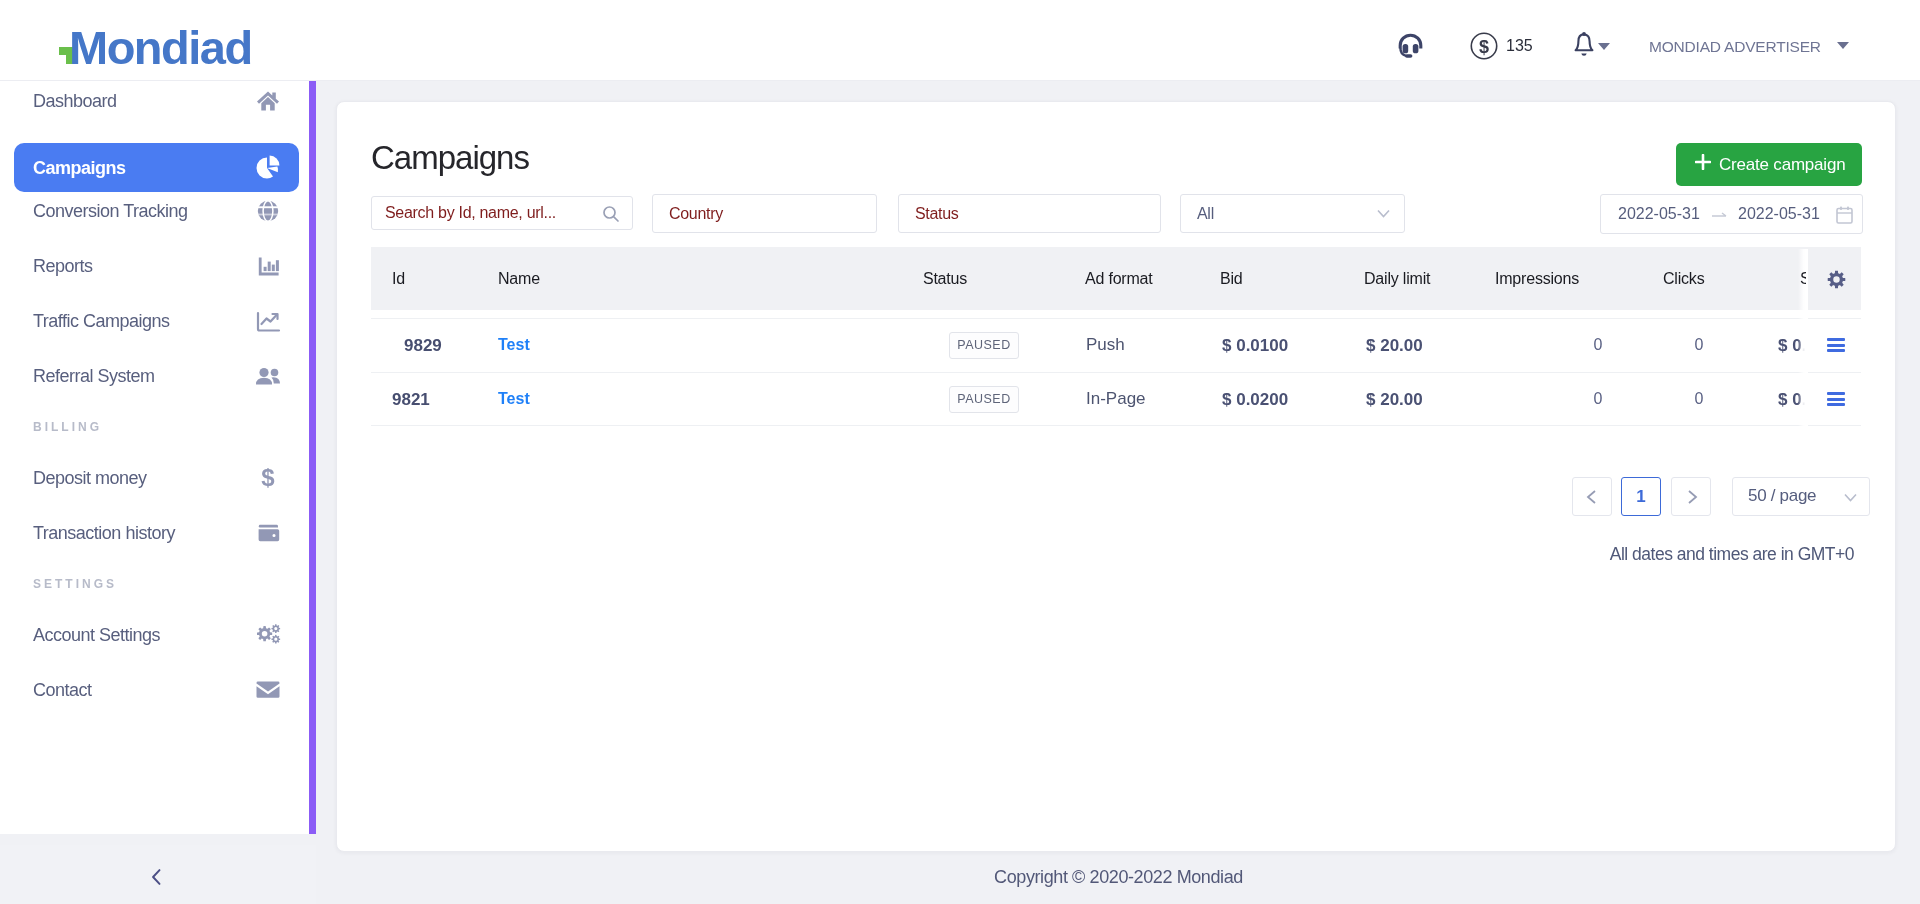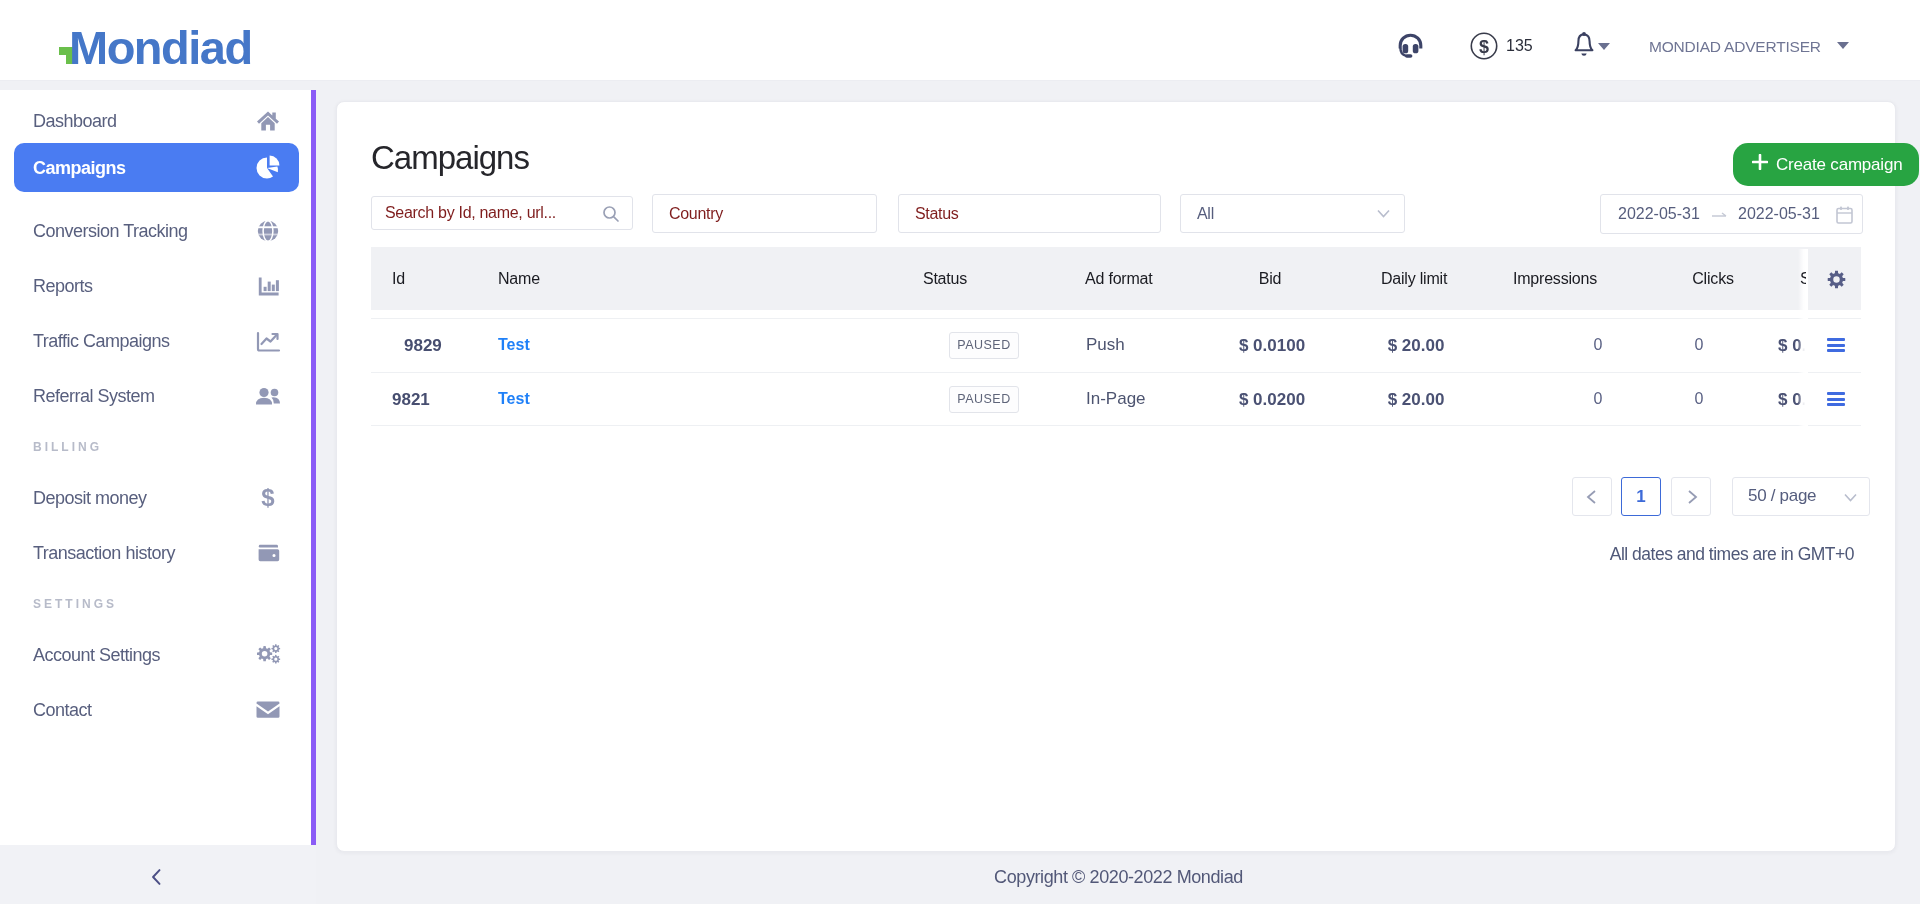--- a/index.html
+++ b/index.html
@@ -7,49 +7,49 @@
 html,body { width:1920px; height:904px; overflow:hidden; }
 body { font-family:"Liberation Sans", sans-serif; background:#f0f1f5; position:relative; }
 
 
 #topbar { position:absolute; left:0; top:0; width:1920px; height:81px; background:#fff; border-bottom:1px solid #ecedf2; z-index:30; }
 #logo { position:absolute; left:59px; top:17px; width:220px; height:50px; }
 #logotext { position:absolute; left:69px; top:23px; font-size:47px; font-weight:bold; color:#4577c8; letter-spacing:-1.5px; line-height:50px; }
 .nav-caret { position:absolute; width:0; height:0; border-left:6px solid transparent; border-right:6px solid transparent; border-top:7px solid #6a7090; }
 
 
-#sidebar { position:absolute; left:0; top:90px; width:316px; height:764px; background:#fff; border-right:5px solid #8b5cf6; z-index:20; }
+#sidebar { position:absolute; left:0; top:70px; width:316px; height:764px; background:#fff; border-right:7px solid #8b5cf6; z-index:20; }
 #sidefoot { position:absolute; left:0; top:845px; width:316px; height:59px; background:#f1f2f6; z-index:20; }
 .mi { position:absolute; left:0; width:316px; height:54px; }
 .mi .t { position:absolute; left:33px; top:50%; transform:translateY(-50%); font-size:18px; letter-spacing:-0.5px; color:#585f7e; }
 .mi .ic { position:absolute; left:254px; top:50%; transform:translateY(-50%); width:28px; height:28px; }
 .sec { position:absolute; left:33px; font-size:12px; letter-spacing:3px; color:#b7bbc9; font-weight:bold; }
 #active-pill { position:absolute; z-index:21; left:14px; top:143px; width:285px; height:49px; background:#4a7cf2; border-radius:10px; }
 #active-pill .t { position:absolute; left:19px; top:50%; transform:translateY(-50%); font-size:18px; letter-spacing:-0.5px; color:#fff; font-weight:bold; }
 #active-pill .ic { position:absolute; left:240px; top:50%; transform:translateY(-50%); width:28px; height:28px; }
 
 
 #card { position:absolute; left:336px; top:101px; width:1560px; height:751px; background:#fff; border:1px solid #e9eaef; border-radius:8px; box-shadow:0 1px 4px rgba(30,35,60,0.05); z-index:10; }
 #title { position:absolute; left:371px; top:139px; font-size:33px; letter-spacing:-1px; color:#26262b; z-index:11; }
-#btn-create { position:absolute; left:1733px; top:143px; width:186px; height:43px; background:#28a442; border-radius:15px; color:#fff; z-index:11; }
+#btn-create { position:absolute; left:1676px; top:143px; width:186px; height:43px; background:#28a442; border-radius:5px; color:#fff; z-index:11; }
 #btn-create .plus { position:absolute; left:19px; top:11px; width:16px; height:16px; }
 #btn-create .bt { position:absolute; left:43px; top:50%; transform:translateY(-50%); font-size:17px; letter-spacing:-0.2px; }
 
 
 .fbox { position:absolute; background:#fff; border:1px solid #e1e3ea; border-radius:3px; z-index:11; }
 .fbox .ph { position:absolute; left:13px; top:50%; transform:translateY(-50%); font-size:16px; letter-spacing:-0.3px; color:#7f1d1d; }
 .fbox .val { color:#565d7d; }
 
 
 .th-band { position:absolute; left:371px; top:247px; width:1490px; height:63px; background:#f0f1f4; z-index:11; }
 .tline { position:absolute; left:371px; width:1490px; height:1px; background:#eef0f3; z-index:11; }
 .cell { position:absolute; z-index:12; font-size:16px; white-space:nowrap; }
 .hd { color:#1a1b21; letter-spacing:-0.2px; }
 .bold { font-weight:bold; }
-.rt { text-align:center; }
+.rt { text-align:left; }
 .paused { position:absolute; z-index:12; width:70px; height:27px; border:1px solid #e2e4ea; border-radius:3px; background:#fdfdfe; color:#5e6479; font-size:12.5px; letter-spacing:0.5px; text-align:center; line-height:25px; }
 .money { color:#4a5173; font-weight:bold; font-size:17px; }
 .zero { color:#5a6184; }
 .ham { position:absolute; left:1827px; width:18px; height:14px; z-index:14; }
 .ham div { height:3px; background:#3f6be0; border-radius:1px; margin-bottom:2.5px; }
 #vstrip { position:absolute; left:1798px; top:249px; width:10px; height:188px; z-index:13; background:linear-gradient(to right, rgba(255,255,255,0) 0%, rgba(255,255,255,0.9) 55%, #ffffff 75%, #ffffff 100%); }
 
 
 .pbox { position:absolute; top:477px; height:39px; background:#fff; border:1px solid #e4e6ed; border-radius:3px; z-index:12; }
 .pbox.active { border-color:#3d6ad8; }

